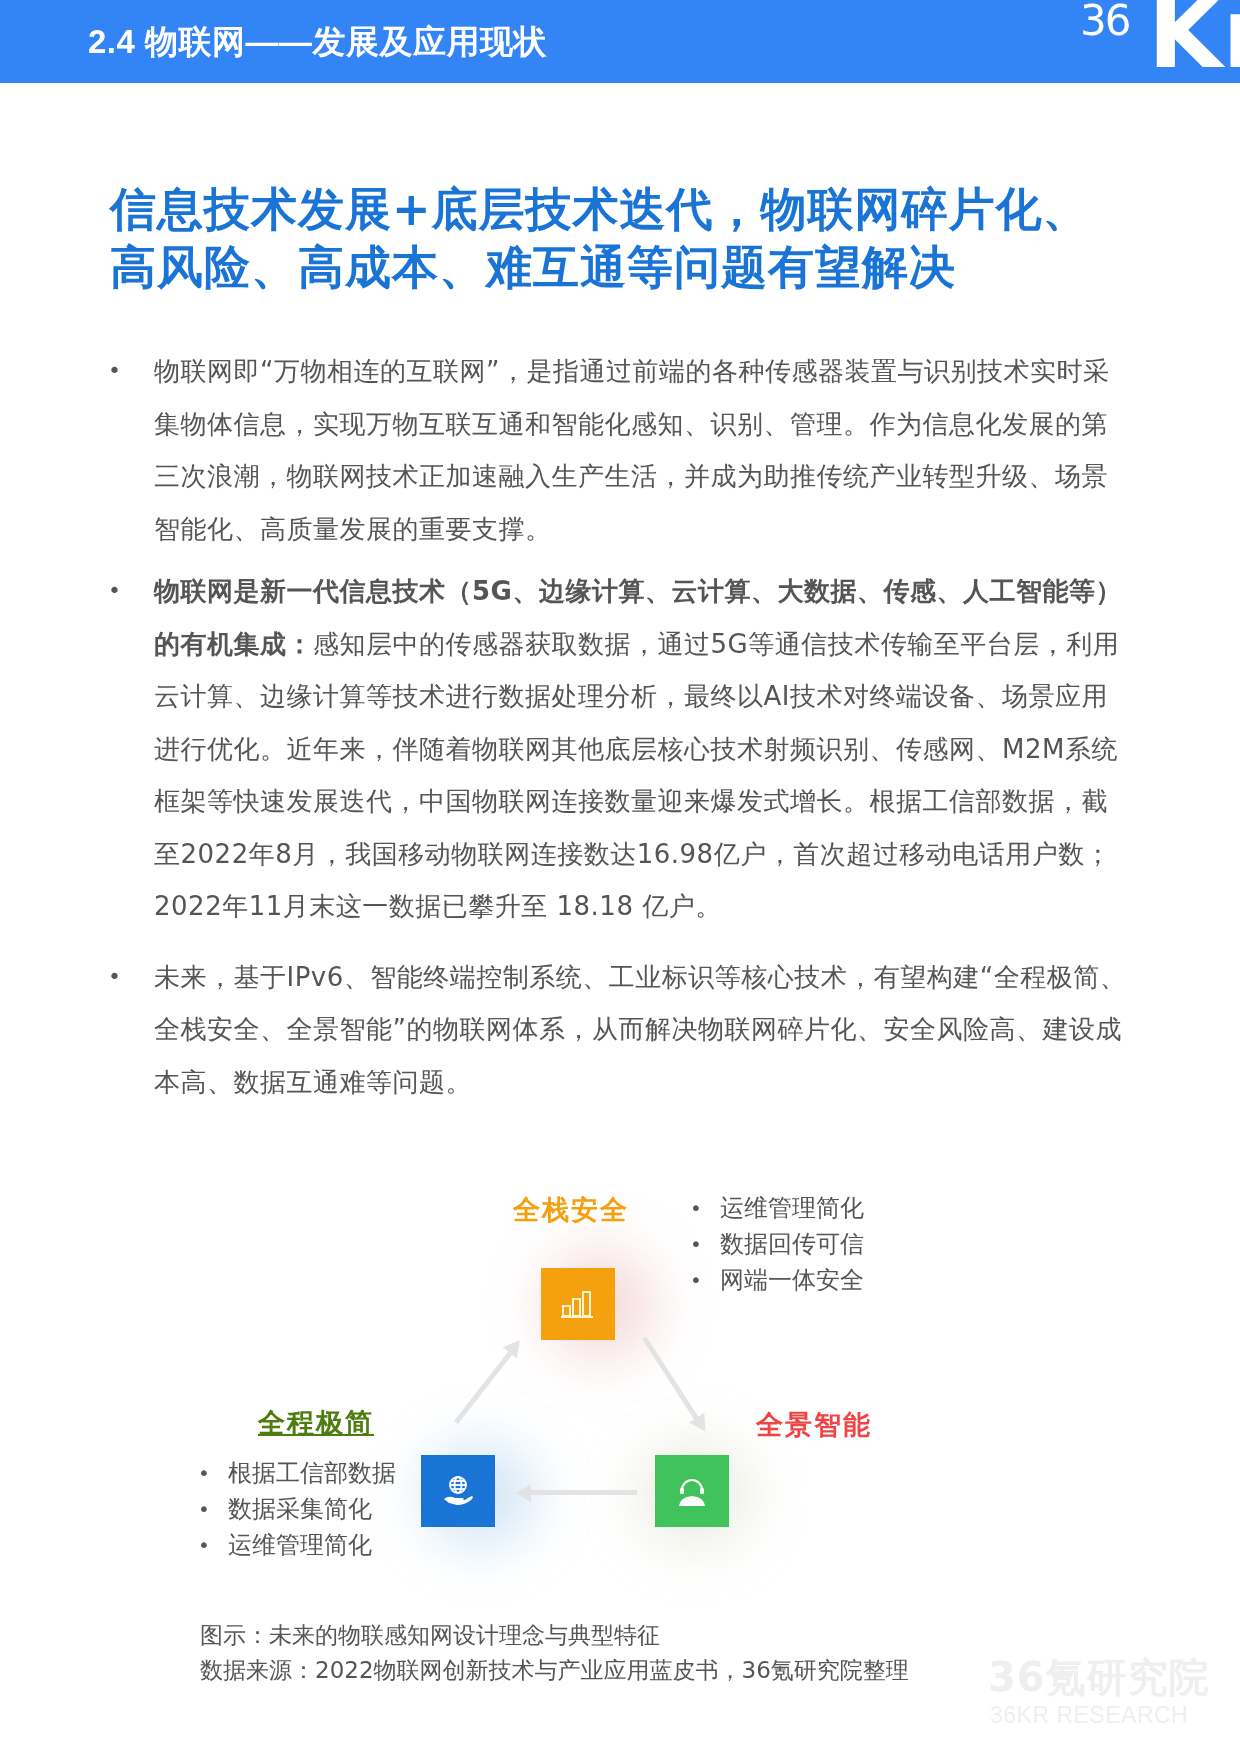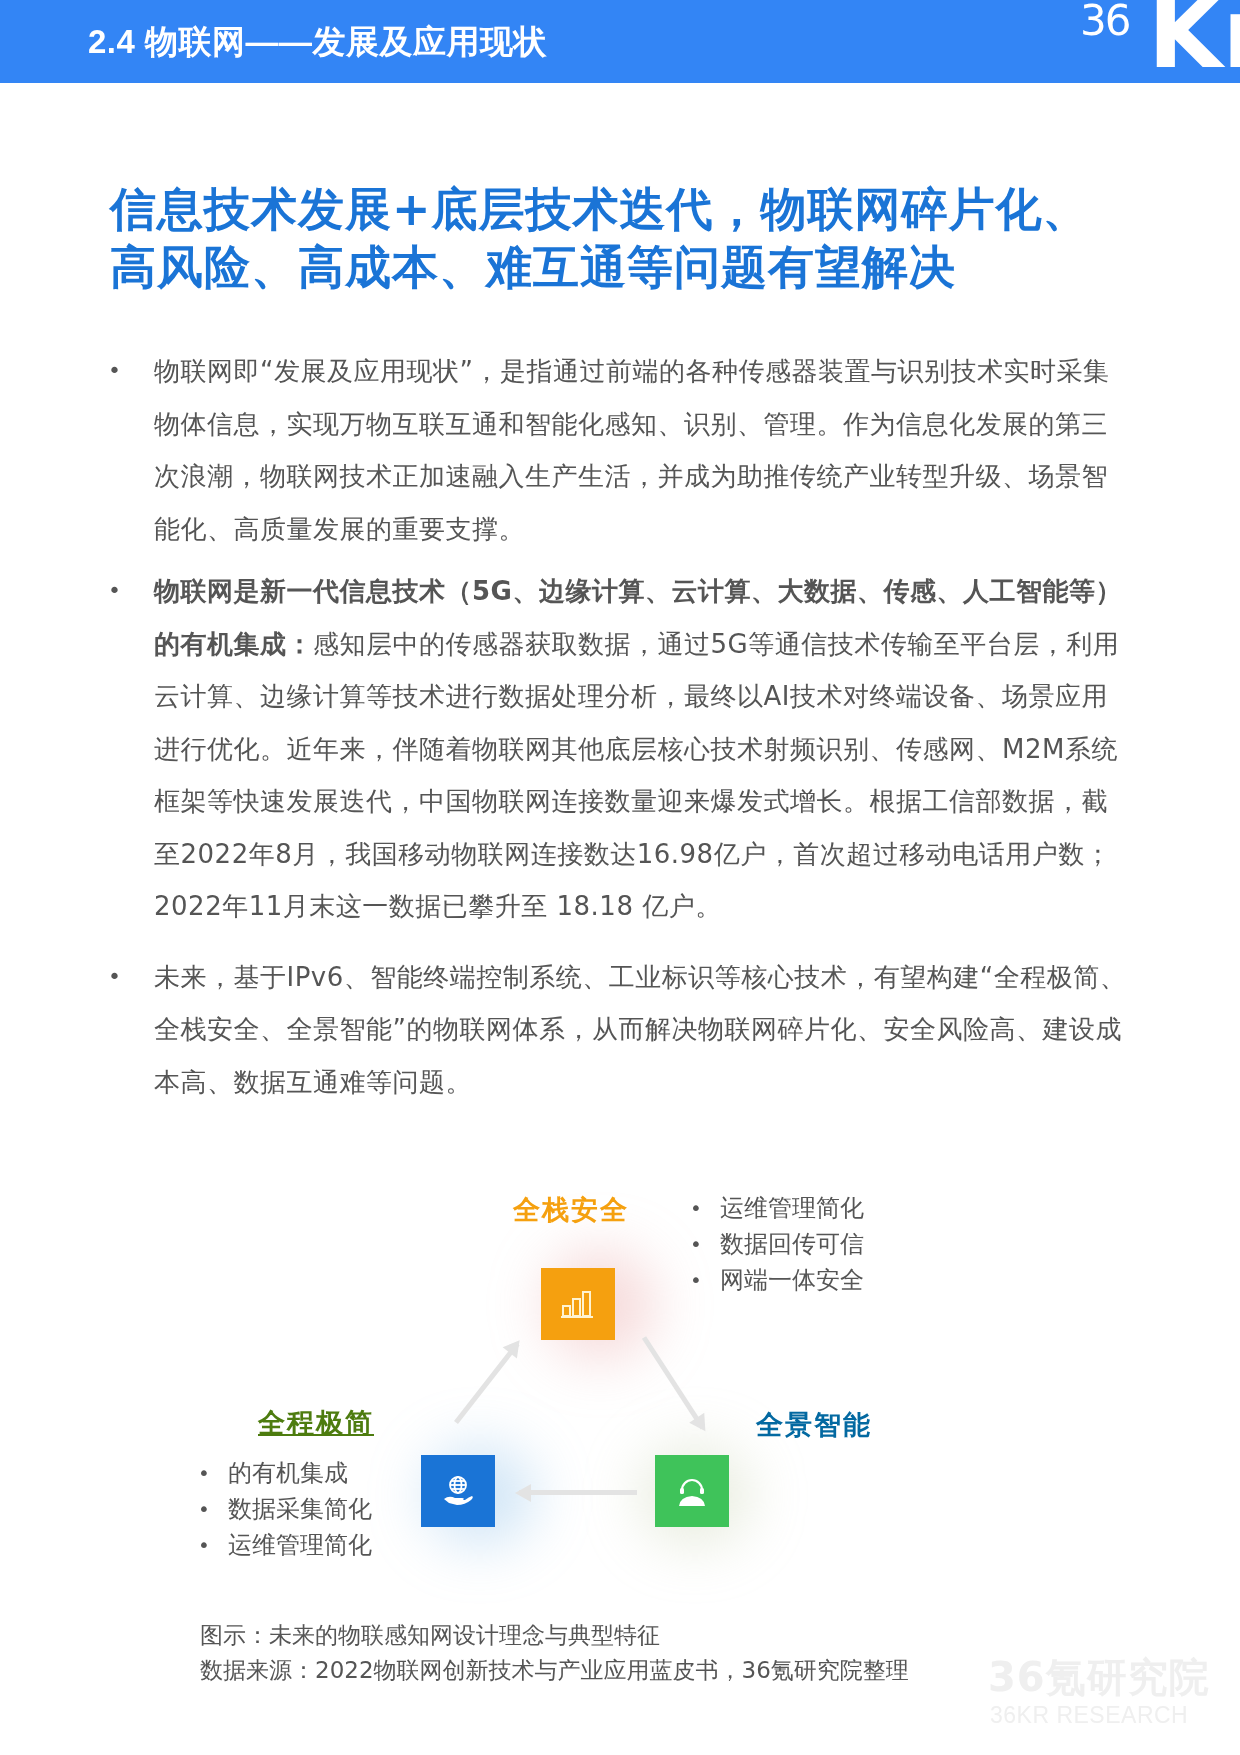--- a/index.html
+++ b/index.html
@@ -70,21 +70,21 @@
 </div>
 
 <div class="headline">
   <div>信息技术发展+底层技术迭代，物联网碎片化、</div>
   <div>高风险、高成本、难互通等问题有望解决</div>
 </div>
 
 <div class="bullets">
   <div class="bullet">
     <span class="bullet-dot">•</span>
-    <span>物联网即“发展及应用现状”，是指通过前端的各种传感器装置与识别技术实时采集物体信息，实现万物互联互通和智能化感知、识别、管理。作为信息化发展的第三次浪潮，物联网技术正加速融入生产生活，并成为助推传统产业转型升级、场景智能化、高质量发展的重要支撑。</span>
+    <span>物联网即“万物相连的互联网”，是指通过前端的各种传感器装置与识别技术实时采集物体信息，实现万物互联互通和智能化感知、识别、管理。作为信息化发展的第三次浪潮，物联网技术正加速融入生产生活，并成为助推传统产业转型升级、场景智能化、高质量发展的重要支撑。</span>
   </div>
   <div class="bullet">
     <span class="bullet-dot">•</span>
     <strong>物联网是新一代信息技术（5G、边缘计算、云计算、大数据、传感、人工智能等）的有机集成：</strong><span>感知层中的传感器获取数据，通过5G等通信技术传输至平台层，利用云计算、边缘计算等技术进行数据处理分析，最终以AI技术对终端设备、场景应用进行优化。近年来，伴随着物联网其他底层核心技术射频识别、传感网、M2M系统框架等快速发展迭代，中国物联网连接数量迎来爆发式增长。根据工信部数据，截至2022年8月，我国移动物联网连接数达16.98亿户，首次超过移动电话用户数；2022年11月末这一数据已攀升至 18.18 亿户。</span>
   </div>
   <div class="bullet" style="margin-top:18px;">
     <span class="bullet-dot">•</span>
     <span>未来，基于IPv6、智能终端控制系统、工业标识等核心技术，有望构建“全程极简、全栈安全、全景智能”的物联网体系，从而解决物联网碎片化、安全风险高、建设成本高、数据互通难等问题。</span>
   </div>
 </div>
@@ -105,33 +105,33 @@
     <svg width="36" height="30" viewBox="0 0 36 30">
       <g fill="none" stroke="#fff3d0" stroke-width="2">
         <rect x="3" y="17" width="7" height="10"></rect>
         <rect x="13" y="10" width="7" height="17"></rect>
         <rect x="23" y="3" width="7" height="24"></rect>
         <line x1="1" y1="28" x2="33" y2="28"></line>
       </g>
     </svg>
   </div>
 
-  <div class="node-title" style="left:756px;top:227px;color:#0369a1;text-align:center;">全景智能</div>
+  <div class="node-title" style="left:756px;top:227px;color:#ef4444;text-align:center;">全景智能</div>
   <div class="icon-box" style="left:655px;top:275px;background:#3fc35a;">
     <svg width="34" height="32" viewBox="0 0 34 32">
       <path d="M7 15 A10 10 0 0 1 27 15" fill="none" stroke="#fff" stroke-width="2.2"></path>
       <rect x="5" y="13" width="4" height="6" rx="1.5" fill="#fff"></rect>
       <rect x="25" y="13" width="4" height="6" rx="1.5" fill="#fff"></rect>
       <path d="M4 31 Q5 22 17 21 Q29 22 30 31 Z" fill="#fff"></path>
     </svg>
   </div>
 
   <div class="node-title" style="left:258px;top:225px;color:#4d7c0f;text-decoration:underline;">全程极简</div>
   <ul class="node-list" style="left:198px;top:275px;">
-    <li>的有机集成</li>
+    <li>根据工信部数据</li>
     <li>数据采集简化</li>
     <li>运维管理简化</li>
   </ul>
   <div class="icon-box" style="left:421px;top:275px;background:#1a74d6;">
     <svg width="34" height="32" viewBox="0 0 34 32">
       <g fill="none" stroke="#fff" stroke-width="1.8">
         <circle cx="17" cy="10" r="8"></circle>
         <ellipse cx="17" cy="10" rx="3.5" ry="8"></ellipse>
         <line x1="9" y1="10" x2="25" y2="10"></line>
         <line x1="10.5" y1="6" x2="23.5" y2="6"></line>

